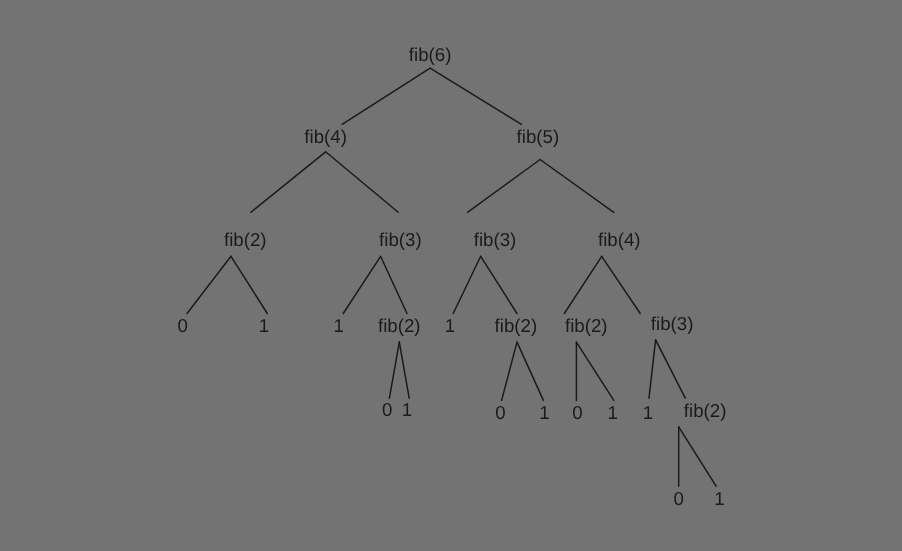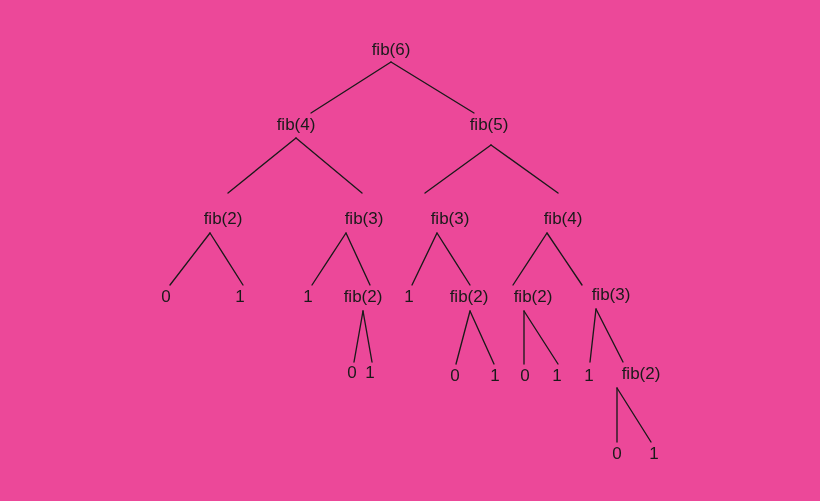--- a/index.html
+++ b/index.html
@@ -39,21 +39,21 @@
     dominant-baseline: alphabetic;
     white-space: pre;
   }
   .node-label.leaf {
     font-size: 17px;
   }
 </style>
 </head>
 <body style="background: rgb(245, 245, 245);">
 
-<div id="tree-figure" style="background: #ec4899;">
+<div id="tree-figure" style="background: #737373;">
   <svg id="tree-svg" viewBox="0 0 820 501" xmlns="http://www.w3.org/2000/svg">
     <g id="edge-layer">
         <line class="edge-line" x1="391" y1="62" x2="311" y2="113" stroke="#1a1a1a"></line>
         <line class="edge-line" x1="391" y1="62" x2="474" y2="113" stroke="#1a1a1a"></line>
         <line class="edge-line" x1="296" y1="138" x2="228" y2="193" stroke="#1a1a1a"></line>
         <line class="edge-line" x1="296" y1="138" x2="362" y2="193" stroke="#1a1a1a"></line>
         <line class="edge-line" x1="491" y1="145" x2="425" y2="193" stroke="#1a1a1a"></line>
         <line class="edge-line" x1="491" y1="145" x2="558" y2="193" stroke="#1a1a1a"></line>
         <line class="edge-line" x1="210" y1="233" x2="170" y2="285" stroke="#1a1a1a"></line>
         <line class="edge-line" x1="210" y1="233" x2="243" y2="285" stroke="#1a1a1a"></line>

